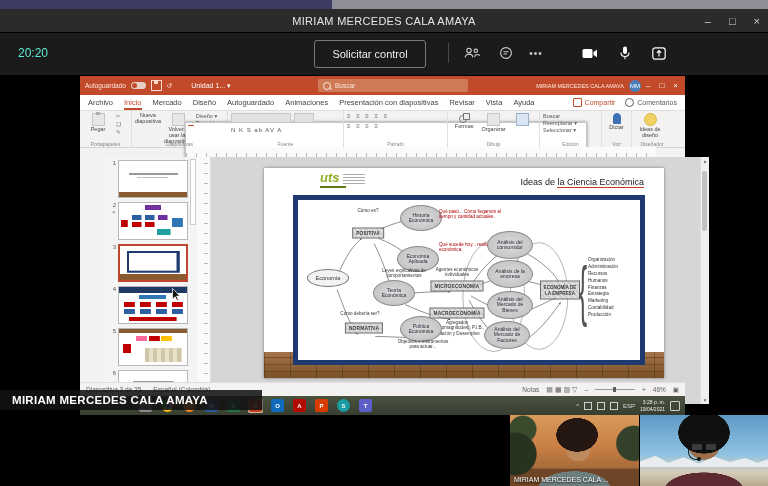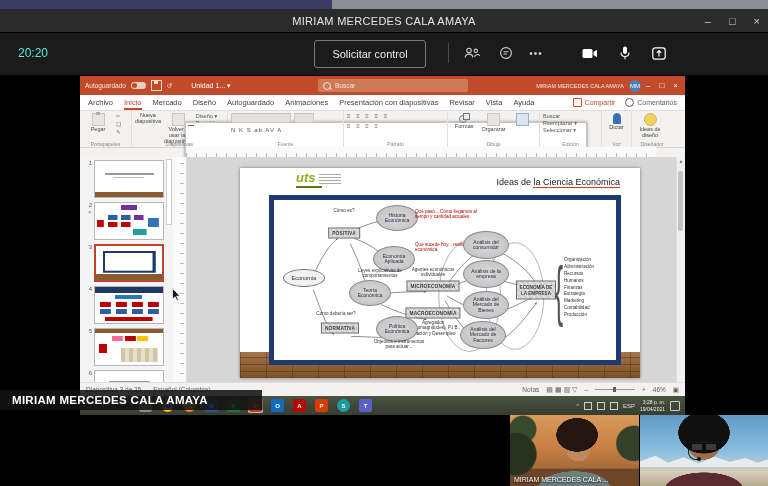--- a/index.html
+++ b/index.html
@@ -62,21 +62,21 @@
   .fontbox{width:58px;height:8px;background:#e4e2e0;border:1px solid #c8c6c4;}
   .glyphrow{font-size:6px;color:#555;letter-spacing:1px;white-space:nowrap;}
   .pararow{font-size:6px;color:#666;letter-spacing:2px;white-space:nowrap;}
   .shapeic{width:10px;height:10px;position:relative;}
   .shapeic::before{content:"";position:absolute;left:0;top:2px;width:6px;height:6px;border:1px solid #777;border-radius:50%;}
   .shapeic::after{content:"";position:absolute;left:4px;top:0;width:5px;height:5px;border:1px solid #777;background:#eee;}
   
   .ruler-h{position:absolute;left:106px;top:71px;width:470px;height:10px;background:#fafafa;border-bottom:1px solid #ddd;
     background-image:repeating-linear-gradient(90deg,#bbb 0 1px,transparent 1px 10px);background-size:100% 4px;background-position:0 6px;background-repeat:no-repeat;}
   
-  .ppt-body{position:absolute;left:0;top:81px;width:100%;height:247px;display:flex;}
+  .ppt-body{position:absolute;left:0;top:81px;width:100%;height:247px;display:flex;padding-left:24px;}
   .thumbs{width:93px;background:#f4f4f4;position:relative;padding:3px 0 0 3px;box-sizing:border-box;overflow:hidden;}
   .trow{display:flex;gap:2px;margin-bottom:4px;}
   .tnum{width:9px;font-size:6px;color:#555;text-align:right;line-height:1.2;}
   .tstar{display:block;color:#888;font-size:5px;}
   .thumb{width:70px;height:38px;background:#fff;border:1px solid #b9b7b5;position:relative;box-sizing:border-box;}
   .thumb.sel{border:2px solid #c0452e;}
   .tart{position:absolute;inset:0;}
   .m1{background:
       linear-gradient(#9a9a9a,#9a9a9a) 50% 34%/72% 2px no-repeat,
       linear-gradient(#c0c0c0,#c0c0c0) 50% 46%/46% 1px no-repeat,

